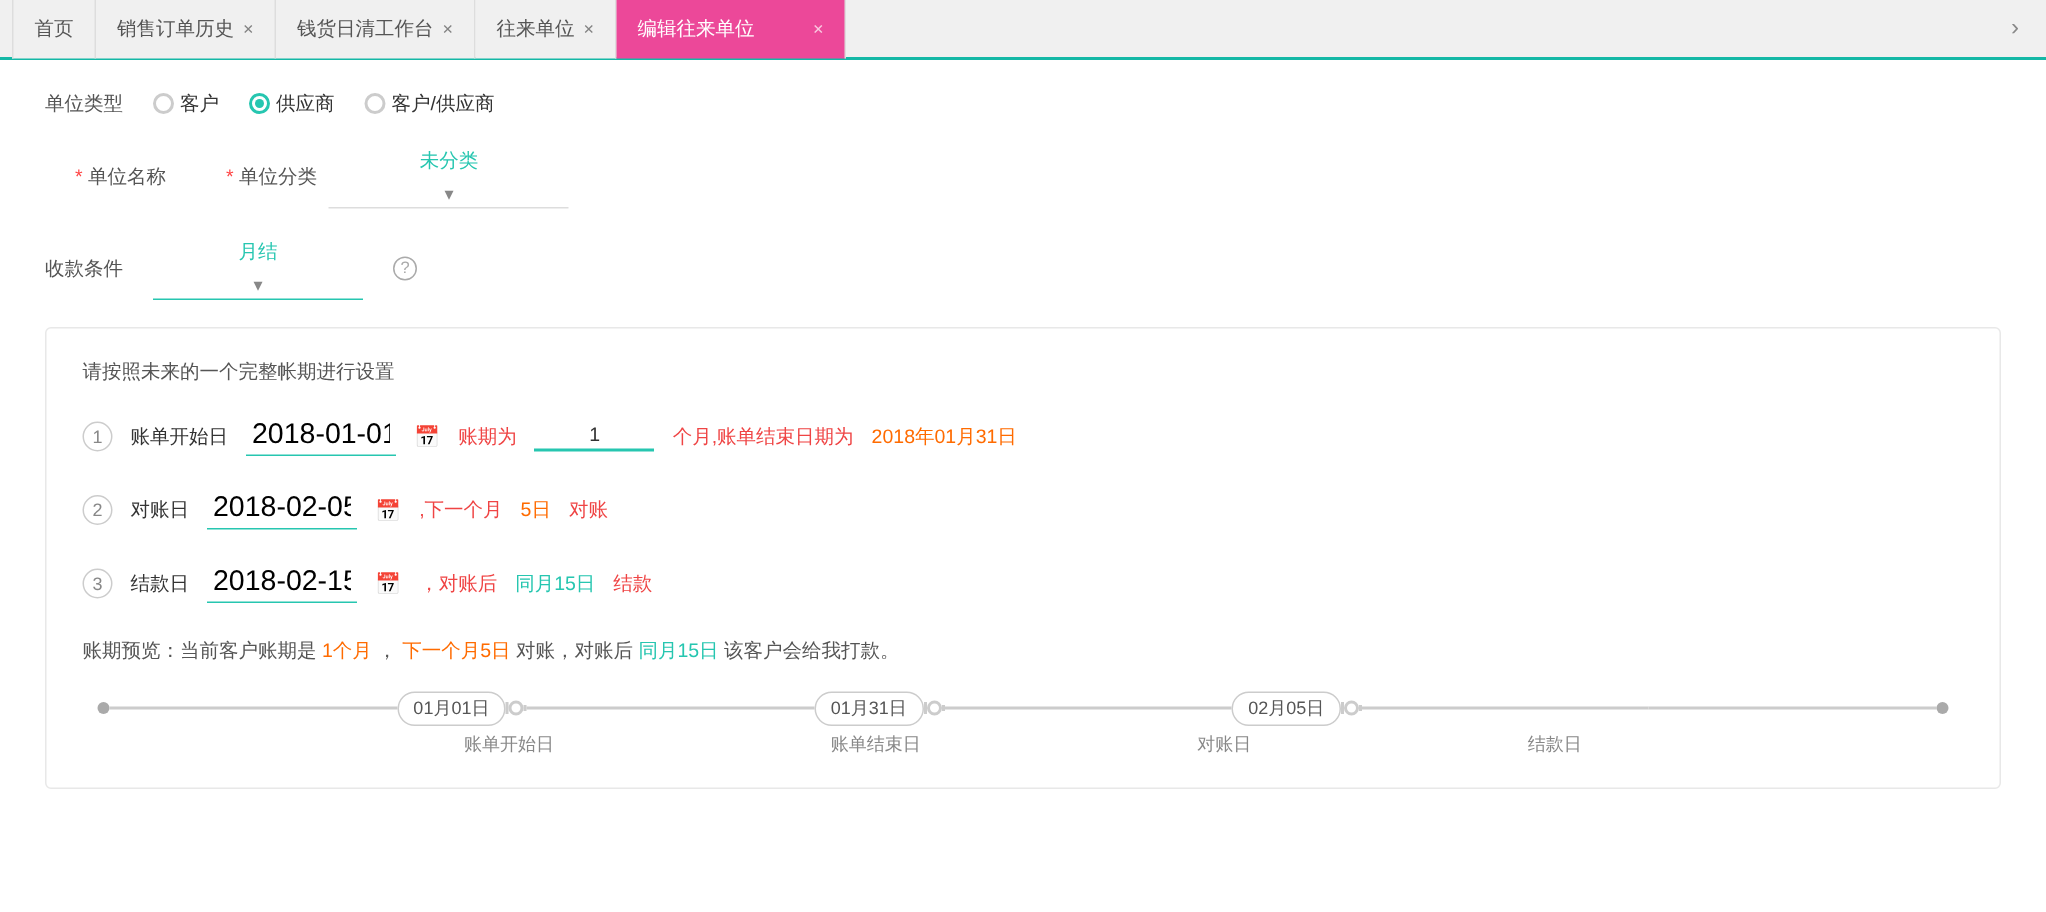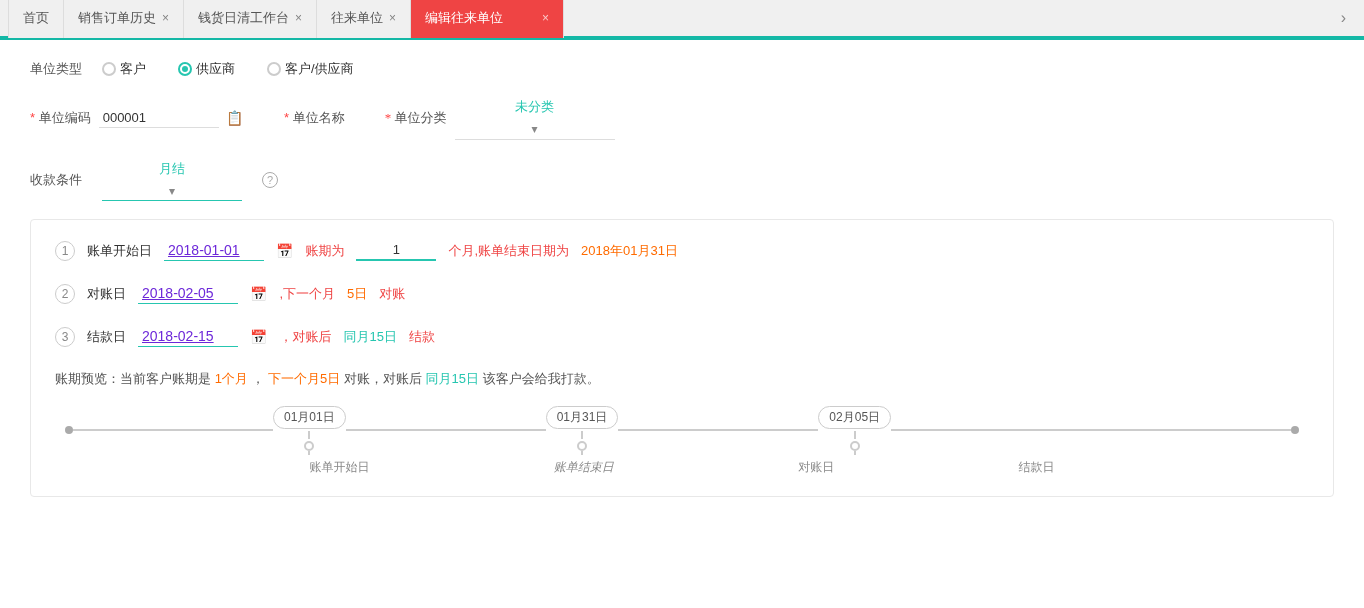--- a/index.html
+++ b/index.html
@@ -3,39 +3,39 @@
   <meta charset="utf-8">
   <style>
     * { box-sizing: border-box; margin: 0; padding: 0; }
     body { font-family: "Microsoft YaHei", "PingFang SC", sans-serif; font-size: 13px; background: #f5f5f5; color: #333; }
 
     
     .tab-bar {
       display: flex;
       align-items: center;
       background: #f0f0f0;
-      border-bottom: 4px solid #14b8a6;
+      border-bottom: 2px solid #14b8a6;
       height: 40px;
       padding: 0 8px;
     }
     .tab {
       display: flex;
       align-items: center;
       padding: 0 14px;
       height: 40px;
       cursor: pointer;
       font-size: 13px;
       color: #555;
       border-right: 1px solid #ddd;
       background: #f0f0f0;
       white-space: nowrap;
       gap: 6px;
     }
     .tab.active {
-      background: #ef4444;
+      background: #ec4899;
       color: #fff;
       gap: 39px;
     }
     .tab .close-btn {
       font-size: 12px;
       opacity: 0.7;
     }
     .tab:first-child {
       border-left: 1px solid #ddd;
     }
@@ -66,21 +66,21 @@
       color: #555;
       white-space: nowrap;
     }
     .form-label.required::before {
       content: "* ";
       color: #f44;
     }
     .radio-group {
       display: flex;
       align-items: flex-end;
-      gap: 32px;
+      gap: 20px;
     }
     .radio-item {
       display: flex;
       align-items: center;
       gap: 4px;
       cursor: pointer;
     }
     .radio-circle {
       width: 14px;
       height: 14px;
@@ -191,25 +191,24 @@
     }
     .row-label {
       font-size: 13px;
       color: #333;
       white-space: nowrap;
     }
     .date-input {
       border: none;
       border-bottom: 1px solid #26c6b0;
       padding: 2px 4px;
-      font-size: 14px;
-      color: #6d28d9;
+      font-size: 19px;
+      color: #000000;
       outline: none;
       width: 100px;
-      text-decoration: underline;
     }
     .cal-icon {
       color: #26c6b0;
       cursor: pointer;
       font-size: 14px;
     }
     .period-input {
       border: none;
       border-bottom: 2px solid #26c6b0;
       padding: 2px 4px;
@@ -258,21 +257,21 @@
       white-space: nowrap;
     }
     .tl-label-item {
       font-size: 12px;
       color: #888;
       text-align: center;
     }
 
     .tl-item {
       display: flex;
-      flex-direction: column;
+      flex-direction: row;
       align-items: center;
     }
 
     .tl-spacer {
       flex: 1;
       height: 2px;
       background: #ccc;
     }
 
     .tl-cap {
@@ -322,47 +321,43 @@
         <span>供应商</span>
       </div>
       <div class="radio-item">
         <div class="radio-circle"></div>
         <span>客户/供应商</span>
       </div>
     </div>
   </div>
 
   <div class="form-row">
-    <div class="field-group">
-      <span class="form-label required">单位编码</span>
-      <input class="text-input" type="text" value="000001" style="width: 110px;">
-      <span class="input-icon">📋</span>
-    </div>
     <div class="field-group" style="margin-left:20px;">
       <span class="form-label required">单位名称</span>
     </div>
-    <div class="field-group" style="margin-left:20px;font-family:Liberation Serif, serif;">
+    <div class="field-group" style="margin-left:20px;">
       <span class="form-label required">单位分类</span>
       <div class="select-field">
         <span class="select-value">未分类</span>
         <span class="select-arrow">▾</span>
       </div>
     </div>
   </div>
 
   <div class="form-row">
     <span class="form-label">收款条件</span>
     <div class="select-field" style="min-width:140px; border-bottom:1px solid #26c6b0;">
       <span class="select-value">月结</span>
       <span class="select-arrow">▾</span>
     </div>
     <div class="help-icon">?</div>
   </div>
 
   <div class="info-box">
+    <div class="info-title">请按照未来的一个完整帐期进行设置</div>
 
     <div class="setting-row">
       <div class="row-num">1</div>
       <span class="row-label">账单开始日</span>
       <input class="date-input" type="text" value="2018-01-01" style="">
       <span class="cal-icon">📅</span>
       <span class="inline-text">账期为</span>
       <input class="period-input" type="text" value="1" style="">
       <span class="inline-text">个月,账单结束日期为</span>
       <span class="highlight-orange">2018年01月31日</span>
@@ -433,21 +428,21 @@
 
 
       <div class="tl-spacer"></div>
 
       <div class="tl-cap"></div>
     </div>
 
     <div style="display:flex; justify-content:space-between; padding: 0 10px; margin-top:4px;">
       <div style="width:60px;text-align:center;"></div>
       <span class="tl-label-item" style="font-size:12px;color:#888;">账单开始日</span>
-      <span class="tl-label-item" style="font-size:12px;color:#888;font-style:italic;">账单结束日</span>
+      <span class="tl-label-item" style="font-size:12px;color:#888;">账单结束日</span>
       <span class="tl-label-item" style="font-size:12px;color:#888;">对账日</span>
       <span class="tl-label-item" style="font-size:12px;color:#888;">结款日</span>
       <div style="width:60px;"></div>
     </div>
 
   </div>
 
 </div>
 
 </body></html>

